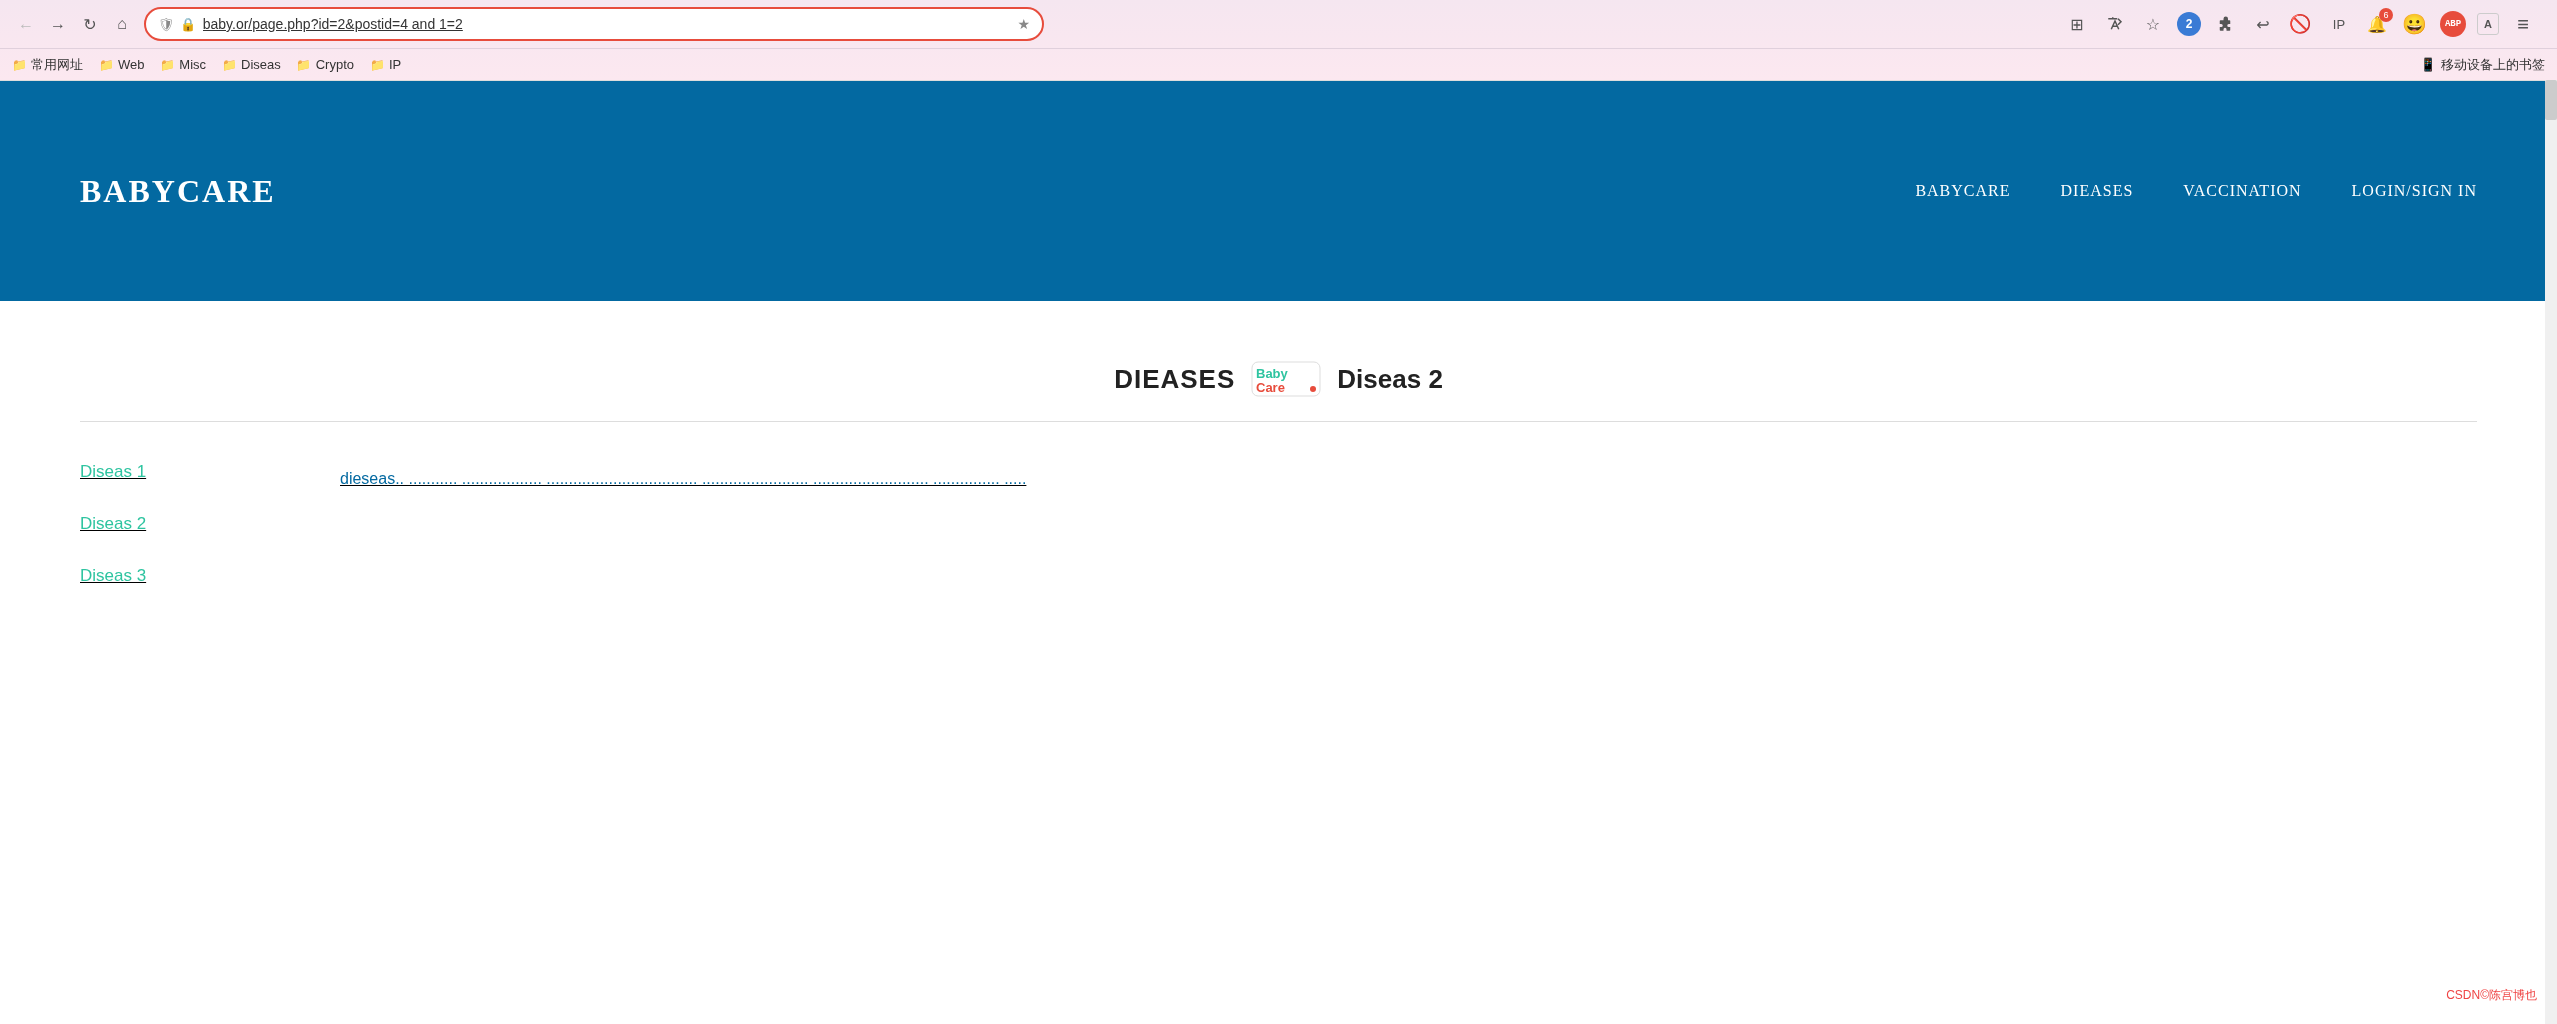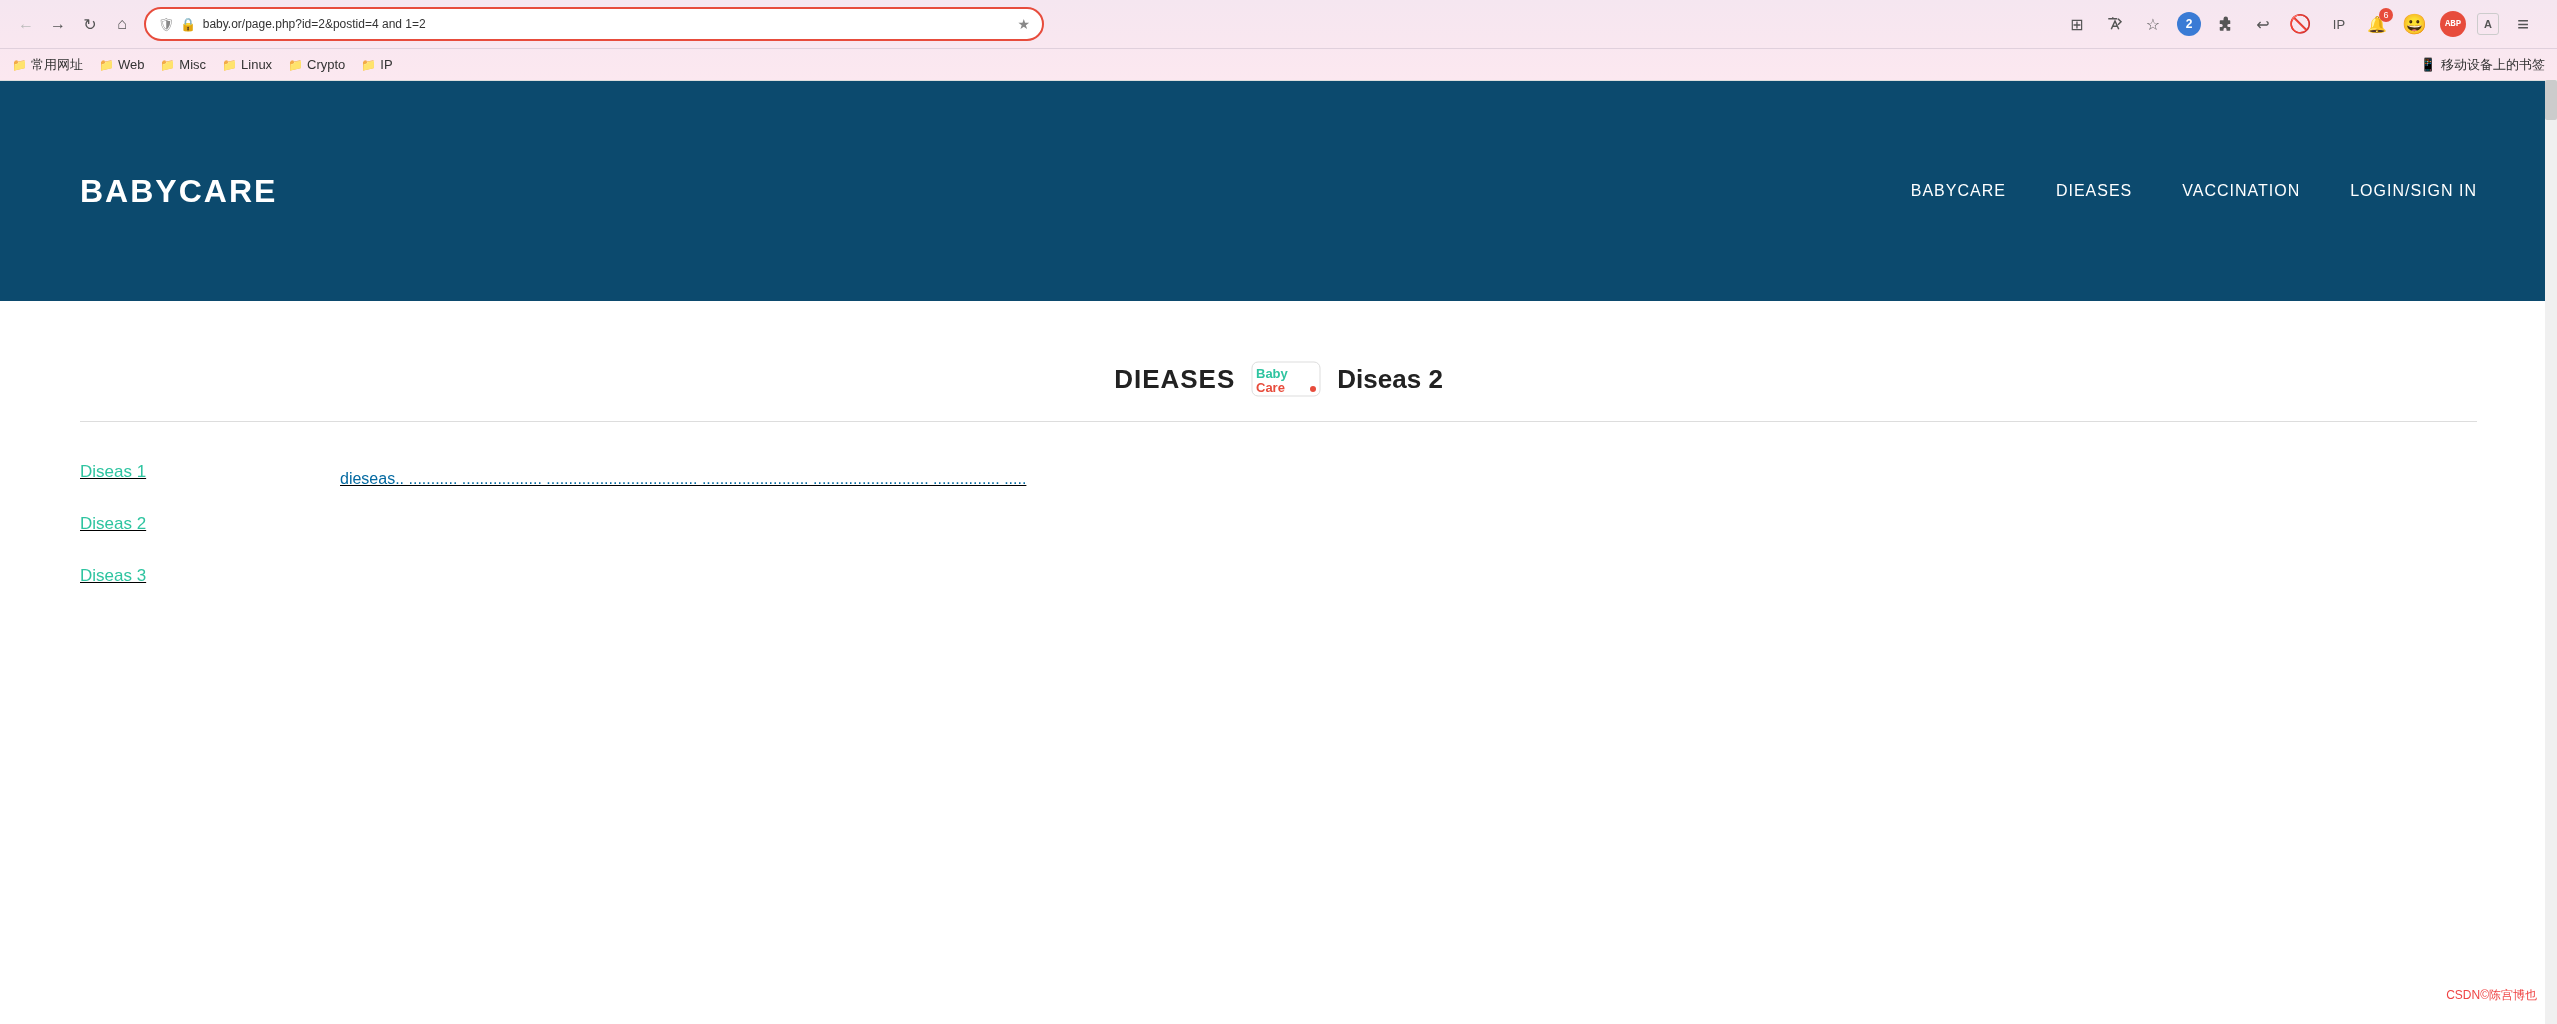--- a/index.html
+++ b/index.html
@@ -50,23 +50,24 @@
       border: 2px solid #e74c3c;
       border-radius: 20px;
       padding: 4px 12px;
       height: 34px;
     }
 
     .address-bar {
       border: none;
       outline: none;
       flex: 1;
-      font-size: 12px;
+      font-size: 14px;
       color: #333;
       background: transparent;
+      text-decoration: underline;
     }
 
     .toolbar-icons {
       display: flex;
       align-items: center;
       gap: 10px;
       margin-left: auto;
       padding-right: 8px;
     }
 
@@ -131,26 +132,27 @@
       cursor: pointer;
     }
 
     
     .website-content {
       background: #fff;
     }
 
     
     .site-header {
-      background: #0c4a6e;
+      background: #0369a1;
       width: 100%;
       height: 220px;
       display: flex;
       align-items: center;
       padding: 0 80px;
+      font-family: Liberation Serif, serif;
     }
 
     .site-logo {
       color: #fff;
       font-size: 32px;
       font-weight: bold;
       letter-spacing: 2px;
     }
 
     .site-nav {
@@ -318,21 +320,21 @@
     <div class="bookmark-item">
       <span class="bookmark-icon">📁</span>
       <span>Web</span>
     </div>
     <div class="bookmark-item">
       <span class="bookmark-icon">📁</span>
       <span>Misc</span>
     </div>
     <div class="bookmark-item">
       <span class="bookmark-icon">📁</span>
-      <span>Linux</span>
+      <span>Diseas</span>
     </div>
     <div class="bookmark-item">
       <span class="bookmark-icon">📁</span>
       <span>Crypto</span>
     </div>
     <div class="bookmark-item">
       <span class="bookmark-icon">📁</span>
       <span>IP</span>
     </div>
     <div class="mobile-bookmarks">

